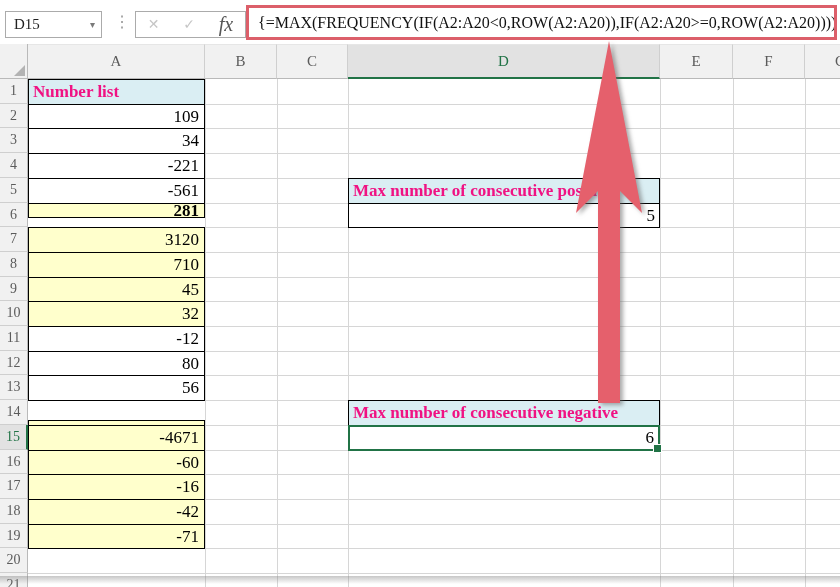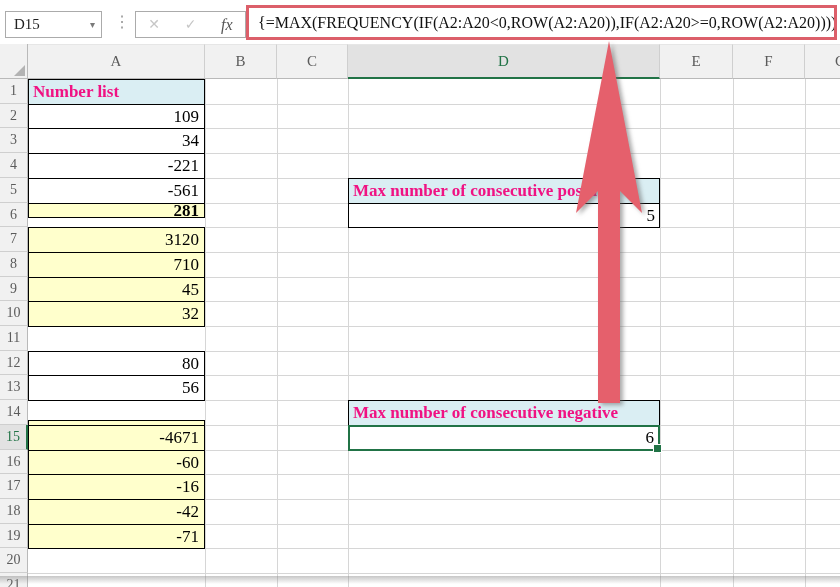--- a/index.html
+++ b/index.html
@@ -20,21 +20,21 @@
     font-size:15px;color:#222;padding-left:8px;
   }
   .nb-caret{margin-left:auto;padding-right:6px;color:#7a7a7a;font-size:10px;}
   .dots{position:absolute;left:114px;top:12px;color:#9a9a9a;font-size:16px;line-height:20px;}
   .fx-group{
     position:absolute;left:135px;top:11px;width:111px;height:27px;box-sizing:border-box;
     border:1px solid #ababab;background:#fff;display:flex;align-items:center;justify-content:space-around;
   }
   .btn{cursor:default;}
   .btn.cancel,.btn.enter{color:#c6c6c6;font-size:14px;}
-  .btn.fx{color:#565656;font-style:italic;font-size:16px;}
+  .btn.fx{color:#565656;font-style:italic;font-size:20px;}
   .formula-input{
     position:absolute;left:246px;top:5px;width:591px;height:35px;box-sizing:border-box;
     border:3px solid var(--red);background:#fff;display:flex;align-items:center;
     padding-left:9px;font-size:16px;color:#111;white-space:nowrap;overflow:hidden;
   }
   
   .grid{position:absolute;left:0;top:44px;width:840px;height:543px;}
   .corner{
     position:absolute;left:0;top:0;width:28px;height:35px;box-sizing:border-box;
     background:var(--hdr-bg);border-right:1px solid #b9b9b9;border-bottom:1px solid #b9b9b9;
@@ -172,20 +172,21 @@
       <div class="acell title" style="top: 35px; height: 26px;">Number list</div>
       <div class="acell" style="top: 60px; height: 25px;">109</div>
       <div class="acell" style="top: 84px; height: 26px;">34</div>
       <div class="acell" style="top: 109px; height: 26px;">-221</div>
       <div class="acell" style="top: 134px; height: 26px;">-561</div>
       <div class="acell yellow" style="top: 159px; height: 15px; font-weight: bold;">281</div>
       <div class="acell yellow" style="top: 183px; height: 26px;">3120</div>
       <div class="acell yellow" style="top: 208px; height: 26px;">710</div>
       <div class="acell yellow" style="top: 233px; height: 25px;">45</div>
       <div class="acell yellow" style="top: 257px; height: 26px;">32</div>
+      <div class="acell" style="top: 282px; height: 26px;">-12</div>
       <div class="acell" style="top: 307px; height: 25px;">80</div>
       <div class="acell" style="top: 331px; height: 26px;">56</div>
       <div class="acell yellow" style="top: 376px; height: 33px; text-align: center;">-231</div>
       <div class="acell yellow" style="top: 381px; height: 26px;">-4671</div>
       <div class="acell yellow" style="top: 406px; height: 25px;">-60</div>
       <div class="acell yellow" style="top: 430px; height: 26px;">-16</div>
       <div class="acell yellow" style="top: 455px; height: 26px;">-42</div>
       <div class="acell yellow" style="top: 480px; height: 25px;">-71</div>
       <div class="dtitle" style="top: 134px; height: 26px;">Max number of consecutive positive</div>
       <div class="dvalue" style="top: 159px; height: 25px;">5</div>

